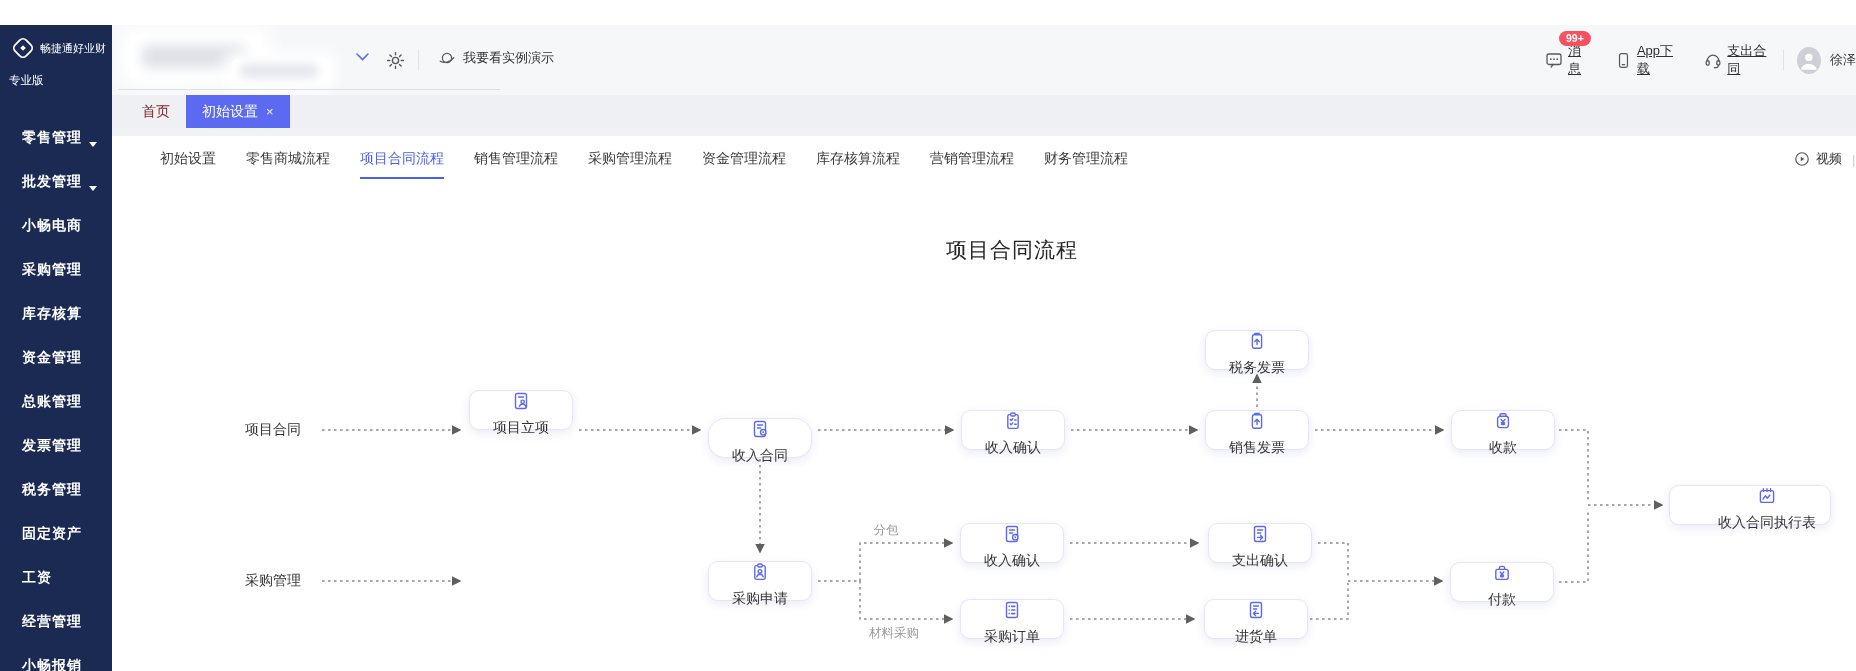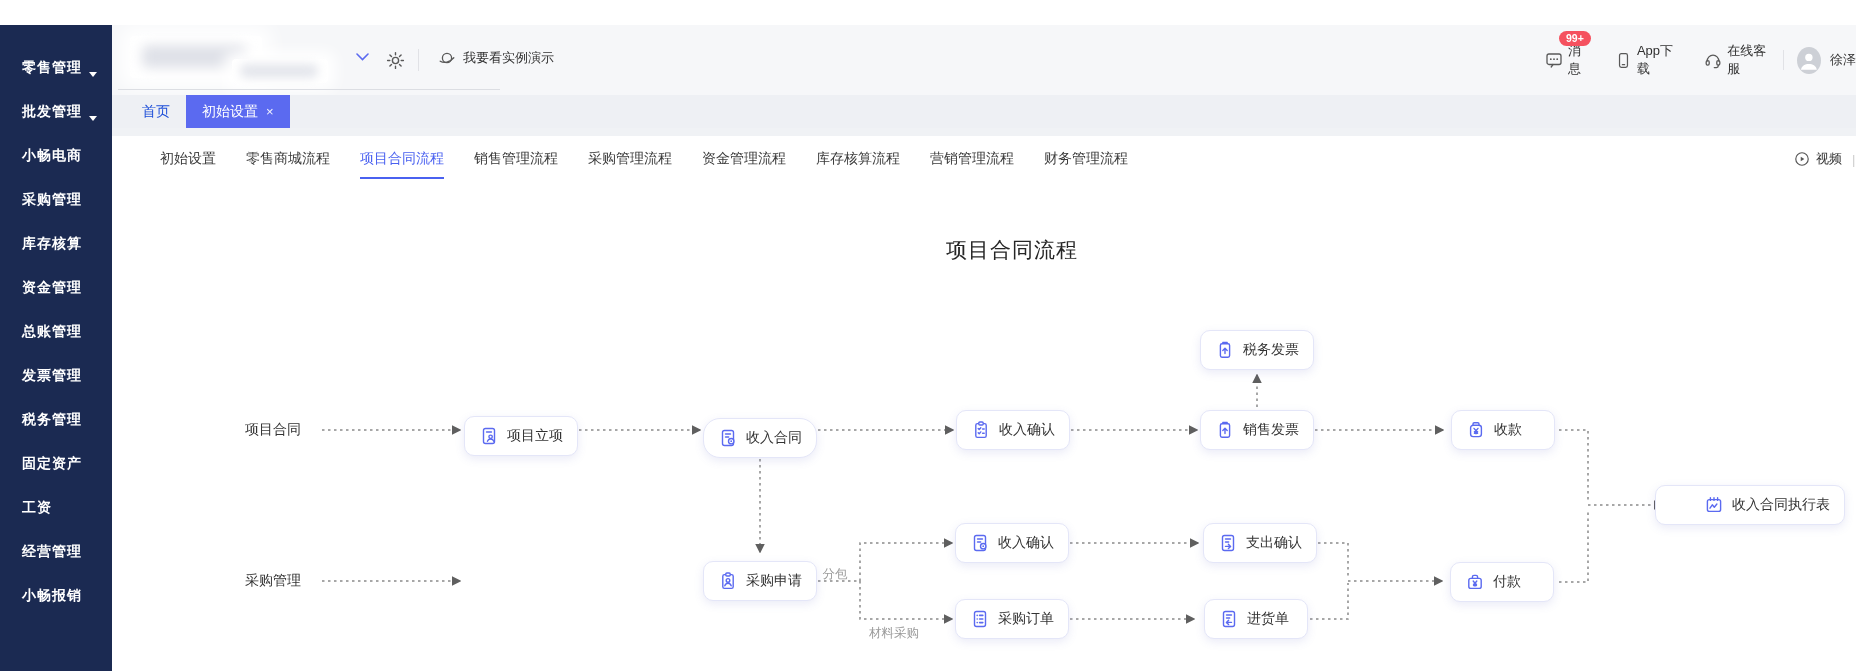--- a/index.html
+++ b/index.html
@@ -23,60 +23,70 @@
   .redact2{position:absolute;left:120px;top:34px;width:96px;height:24px;background:#fff;border-radius:4px;box-shadow:0 0 14px 8px rgba(255,255,255,.95);}
   .redact2::after{content:"";position:absolute;left:8px;top:5px;right:10px;bottom:5px;background:#e4e6ec;border-radius:6px;filter:blur(5px);}
   .select-underline{position:absolute;left:6px;top:64px;width:382px;height:1px;background:#dcdee3;}
   .tb-ic{color:#595959;display:inline-flex;align-items:center;}
   .tb-abs{position:absolute;display:flex;align-items:center;}
   .chevron{left:244px;top:28px;color:#5b6af0;}
   .gearpos{left:274px;top:26px;}
   .tb-div1{position:absolute;left:306px;top:24px;width:1px;height:22px;background:#e1e2e6;}
   .demo{left:326px;top:24px;gap:7px;font-size:13px;color:#303030;cursor:pointer;}
   .topbar-right{position:absolute;left:1433px;top:0;height:70px;display:flex;align-items:center;gap:9px;font-size:13px;color:#303030;}
-  .tb-group{display:flex;align-items:center;gap:5px;cursor:pointer;position:relative;}
+  .tb-group{display:flex;align-items:center;gap:5px;cursor:pointer;position:relative;text-decoration:underline;}
   .badge{position:absolute;top:-11px;left:14px;background:#f5515f;color:#fff;font-size:10.5px;font-weight:700;padding:1px 7px;border-radius:9px;line-height:13px;white-space:nowrap;}
   .tb-sp{width:10px;}
   .tb-div2{width:1px;height:20px;background:#e1e2e6;margin:0 4px;}
   .avatar{width:27px;height:27px;border-radius:50%;background:#cdd0d6;display:flex;align-items:center;justify-content:center;overflow:hidden;color:#fff;}
   .username{white-space:nowrap;}
 
   
   .tabrow{position:absolute;left:112px;top:95px;right:0;height:33px;background:#eef0f4;display:flex;align-items:stretch;z-index:4;}
-  .win-tab{display:flex;align-items:center;padding:0 16px;font-size:14px;color:#1d4ed8;cursor:pointer;gap:8px;}
+  .win-tab{display:flex;align-items:center;padding:0 16px;font-size:14px;color:#7f1d1d;cursor:pointer;gap:8px;}
   .win-tab.home{margin-left:14px;}
   .win-tab.active{background:#5b6af0;color:#fff;}
   .win-tab .close-x{font-size:13px;opacity:.92;cursor:pointer;}
   .gapstrip{position:absolute;left:112px;top:128px;right:0;height:8px;background:#f0f2f5;z-index:3;}
 
   
   .content{position:absolute;left:112px;top:136px;right:0;bottom:0;background:#fff;z-index:2;}
   .subtabs{display:flex;gap:30px;padding:14px 0 0 48px;}
   .subtab{font-size:14px;color:#3a3a3a;cursor:pointer;padding-bottom:9px;border-bottom:2px solid transparent;white-space:nowrap;}
   .subtab.active{color:#4a61f0;border-bottom-color:#4a61f0;font-weight:500;}
   .subtab-extra{position:absolute;left:1682px;top:14px;display:flex;align-items:center;gap:6px;font-size:13px;color:#333;white-space:nowrap;}
   .subtab-extra .mini{color:#555;display:inline-flex;}
   .subtab-extra .bar{color:#ccc;margin:0 4px;}
 
   
   .flow-layer{position:absolute;inset:0;z-index:6;pointer-events:none;}
   .flow-layer *{pointer-events:auto;}
   .edge-svg{position:absolute;left:0;top:0;pointer-events:none;}
   .flow-title{position:absolute;transform:translateX(-50%);font-size:21px;color:#262626;font-weight:500;letter-spacing:1px;}
-  .node{position:absolute;transform:translate(-50%,-50%);display:flex;align-items:center;gap:8px;background:#fff;border:1px solid #e4e6f8;border-radius:10px;height:40px;min-width:104px;padding:0 14px;box-sizing:border-box;box-shadow:0 3px 10px rgba(90,100,190,.13);font-size:14px;color:#333;white-space:nowrap;cursor:pointer;}
+  .node{position:absolute;transform:translate(-50%,-50%);display:flex;align-items:center;gap:8px;background:#fff;border:1px solid #e4e6f8;border-radius:10px;height:40px;min-width:104px;padding:0 14px;box-sizing:border-box;box-shadow:0 3px 10px rgba(90,100,190,.13);font-size:14px;color:#333;white-space:nowrap;cursor:pointer;flex-direction:column;}
   .node .nic{display:inline-flex;}
   .row-label{position:absolute;transform:translateY(-50%);font-size:14px;color:#333;font-weight:500;white-space:nowrap;}
   .branch-label{position:absolute;transform:translate(-50%,-50%);font-size:12.5px;color:#9a9a9a;white-space:nowrap;}
 </style>
 </head>
 <body>
 
 <div class="stage">
 
   <div class="sidebar">
+    <div class="logo-block">
+      <span class="logo-mark">
+        <svg width="26" height="26" viewBox="0 0 26 26" fill="none" stroke="currentColor" stroke-width="1.8" stroke-linejoin="round">
+          <rect x="5.2" y="5.2" width="15.6" height="15.6" rx="4.5" transform="rotate(45 13 13)"></rect>
+          <path d="M10.2 13l2.8-2.8 2.8 2.8-2.8 2.8z" fill="#fff" stroke="none"></path>
+        </svg>
+      </span>
+      <span class="logo-title">畅捷通好业财</span>
+      <span class="logo-edition">专业版</span>
+    </div>
     <div class="side-menu">
         <div class="side-item">
           <span>零售管理</span>
           <span class="caret"></span>
         </div>
         <div class="side-item">
           <span>批发管理</span>
           <span class="caret"></span>
         </div>
         <div class="side-item">
@@ -166,21 +176,21 @@
       <span class="tb-sp"></span>
       <span class="tb-group">
         <span class="tb-ic">
           <svg width="18" height="18" viewBox="0 0 18 18" fill="none" stroke="currentColor" stroke-width="1.3" stroke-linecap="round" stroke-linejoin="round">
             <path d="M3.2 10a5.8 5.8 0 0 1 11.6 0"></path>
             <rect x="2.2" y="9.6" width="3" height="4.6" rx="1.4"></rect>
             <rect x="12.8" y="9.6" width="3" height="4.6" rx="1.4"></rect>
             <path d="M14.3 14.2v.6c0 1-.8 1.8-1.8 1.8h-2.2"></path>
           </svg>
         </span>
-        <span>在线客服</span>
+        <span>支出合同</span>
       </span>
       <span class="tb-div2"></span>
       <span class="avatar">
         <svg width="27" height="27" viewBox="0 0 27 27">
           <circle cx="13.5" cy="10" r="4.2" fill="#fff"></circle>
           <path d="M4.5 24c1-4.4 4.6-6.4 9-6.4s8 2 9 6.4z" fill="#fff"></path>
         </svg>
       </span>
       <span class="username">徐泽</span>
     </div>
@@ -245,23 +255,23 @@
         <polyline points="1318,543 1348,543 1348,579" fill="none" stroke="#8a8a8a" stroke-width="1.5" stroke-dasharray="2.5 3.5"></polyline>
         <polyline points="1310,619 1348,619 1348,583" fill="none" stroke="#8a8a8a" stroke-width="1.5" stroke-dasharray="2.5 3.5"></polyline>
         <polyline points="1348,581 1442,581" fill="none" stroke="#8a8a8a" stroke-width="1.5" stroke-dasharray="2.5 3.5" marker-end="url(#arrowhead)"></polyline>
         <polyline points="1559,430 1588,430 1588,501" fill="none" stroke="#8a8a8a" stroke-width="1.5" stroke-dasharray="2.5 3.5"></polyline>
         <polyline points="1559,582 1588,582 1588,509" fill="none" stroke="#8a8a8a" stroke-width="1.5" stroke-dasharray="2.5 3.5"></polyline>
         <polyline points="1588,505 1662,505" fill="none" stroke="#8a8a8a" stroke-width="1.5" stroke-dasharray="2.5 3.5" marker-end="url(#arrowhead)"></polyline>
       </svg>
       <div class="flow-title" style="left: 1012px; top: 236px;">项目合同流程</div>
       <div class="row-label" style="left: 245px; top: 430px;">项目合同</div>
       <div class="row-label" style="left: 245px; top: 581px;">采购管理</div>
-      <div class="branch-label" style="left: 835px; top: 530px; margin-top: 44px;">分包</div>
+      <div class="branch-label" style="left: 886px; top: 530px;">分包</div>
       <div class="branch-label" style="left: 894px; top: 633px;">材料采购</div>
-      <div class="node" style="left: 521px; top: 436px; font-family: Liberation Mono, monospace;">
+      <div class="node" style="left: 521px; top: 410px; font-family: Liberation Mono, monospace;">
         <span class="nic" style="color: rgb(91, 106, 240);">
           <svg width="20" height="20" viewBox="0 0 20 20" fill="none" stroke="currentColor" stroke-width="1.4" stroke-linecap="round" stroke-linejoin="round">
             <rect x="4.5" y="2.5" width="11" height="15" rx="2"></rect>
             <path d="M7.5 6h5"></path>
             <circle cx="11.6" cy="10.8" r="1.7"></circle>
             <path d="M8.4 15.2c.5-1.5 1.7-2.2 3.2-2.2s2.7.7 3.2 2.2"></path>
           </svg>
         </span>
         <span>项目立项</span>
       </div>

